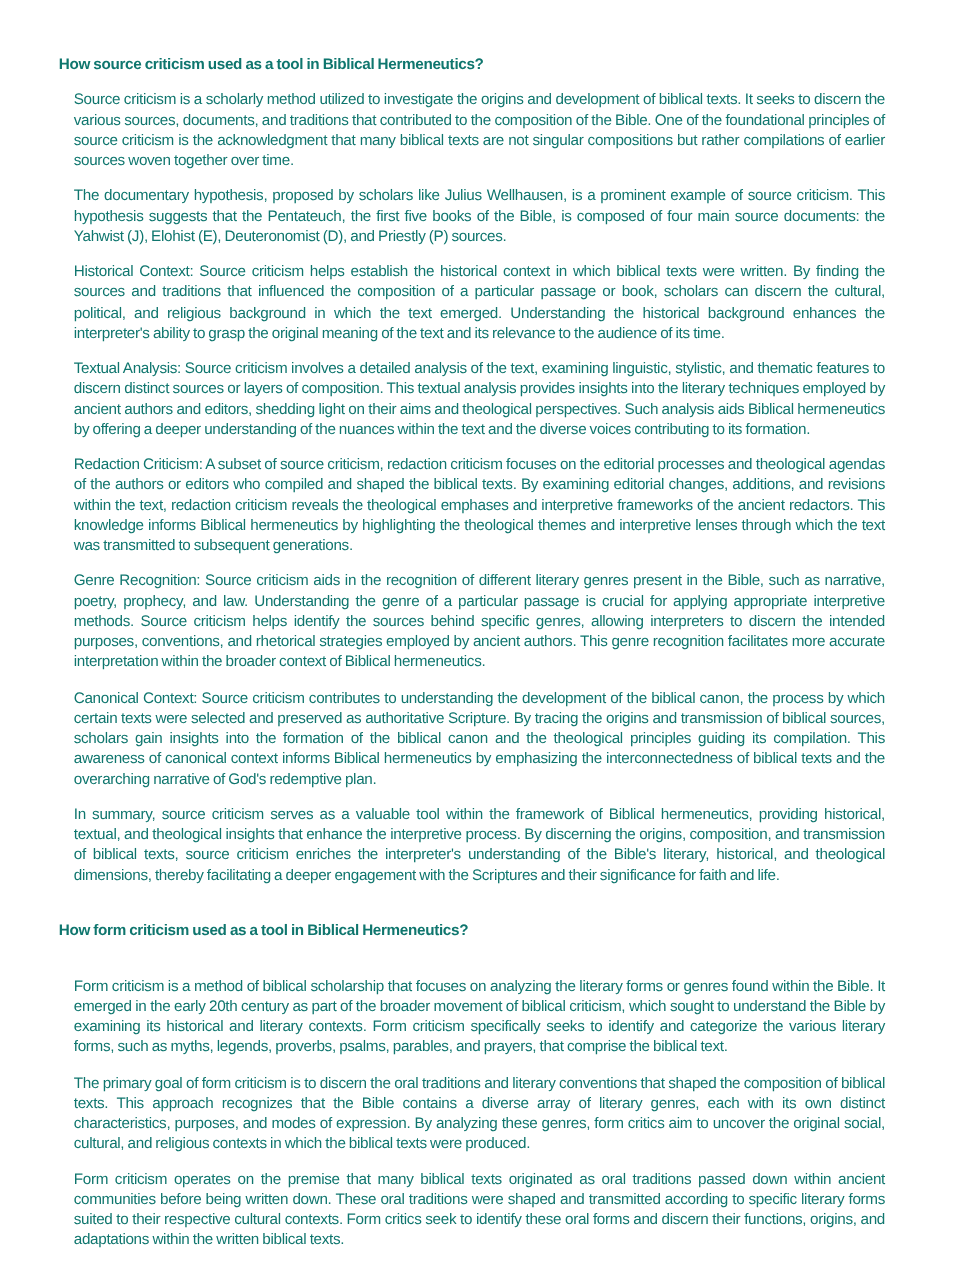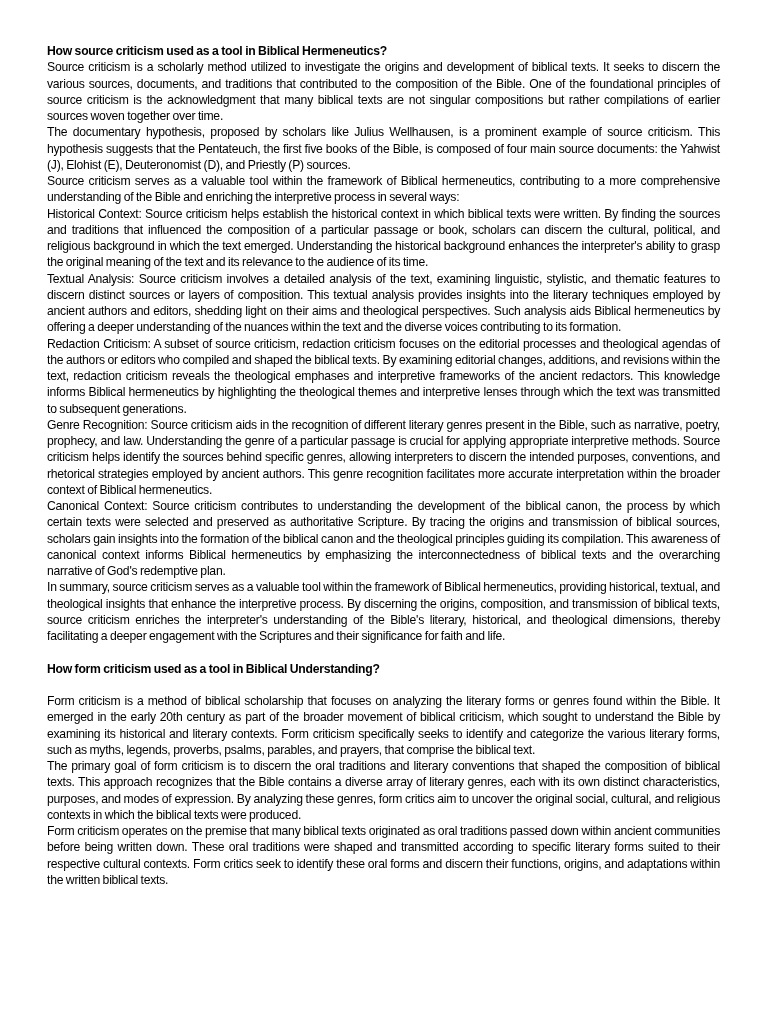--- a/index.html
+++ b/index.html
@@ -5,53 +5,52 @@
   html, body { margin: 0; padding: 0; background: #ffffff; }
   body { width: 768px; height: 1024px; overflow: hidden; position: relative; }
   .page {
     position: absolute;
     left: 47px;
     top: 43px;
     width: 673px;
     font-family: "Liberation Sans", sans-serif;
     font-size: 12.2px;
     line-height: 16.25px;
-    color: #000000;
+    color: #0f766e;
     letter-spacing: -0.25px;
     word-spacing: -0.5px;
   }
   .heading { font-weight: bold; margin: 0; }
-  p { margin: 0; text-align: justify; }
+  p { margin: 12px; text-align: justify; }
   p.last { text-align-last: left; }
   .term { font-weight: normal; }
   .gap { height: 16.25px; }
 </style>
 </head>
 <body>
 
 <div class="page">
 
   <p class="heading">How source criticism used as a tool in Biblical Hermeneutics?</p>
   <p class="last">Source criticism is a scholarly method utilized to investigate the origins and development of biblical texts. It seeks to discern the various sources, documents, and traditions that contributed to the composition of the Bible. One of the foundational principles of source criticism is the acknowledgment that many biblical texts are not singular compositions but rather compilations of earlier sources woven together over time.</p>
   <p class="last">The documentary hypothesis, proposed by scholars like Julius Wellhausen, is a prominent example of source criticism. This hypothesis suggests that the Pentateuch, the first five books of the Bible, is composed of four main source documents: the Yahwist (J), Elohist (E), Deuteronomist (D), and Priestly (P) sources.</p>
-  <p class="last">Source criticism serves as a valuable tool within the framework of Biblical hermeneutics, contributing to a more comprehensive understanding of the Bible and enriching the interpretive process in several ways:</p>
 
   <p class="last"><span class="term">Historical Context</span><span>: Source criticism helps establish the historical context in which biblical texts were written. By finding the sources and traditions that influenced the composition of a particular passage or book, scholars can discern the cultural, political, and religious background in which the text emerged. Understanding the historical background enhances the interpreter's ability to grasp the original meaning of the text and its relevance to the audience of its time.</span></p>
 
   <p class="last"><span class="term">Textual Analysis</span><span>: Source criticism involves a detailed analysis of the text, examining linguistic, stylistic, and thematic features to discern distinct sources or layers of composition. This textual analysis provides insights into the literary techniques employed by ancient authors and editors, shedding light on their aims and theological perspectives. Such analysis aids Biblical hermeneutics by offering a deeper understanding of the nuances within the text and the diverse voices contributing to its formation.</span></p>
 
   <p class="last"><span class="term">Redaction Criticism:</span><span> A subset of source criticism, redaction criticism focuses on the editorial processes and theological agendas of the authors or editors who compiled and shaped the biblical texts. By examining editorial changes, additions, and revisions within the text, redaction criticism reveals the theological emphases and interpretive frameworks of the ancient redactors. This knowledge informs Biblical hermeneutics by highlighting the theological themes and interpretive lenses through which the text was transmitted to subsequent generations.</span></p>
 
   <p class="last"><span class="term">Genre Recognition</span><span>: Source criticism aids in the recognition of different literary genres present in the Bible, such as narrative, poetry, prophecy, and law. Understanding the genre of a particular passage is crucial for applying appropriate interpretive methods. Source criticism helps identify the sources behind specific genres, allowing interpreters to discern the intended purposes, conventions, and rhetorical strategies employed by ancient authors. This genre recognition facilitates more accurate interpretation within the broader context of Biblical hermeneutics.</span></p>
 
   <p class="last"><span class="term">Canonical Context:</span><span> Source criticism contributes to understanding the development of the biblical canon, the process by which certain texts were selected and preserved as authoritative Scripture. By tracing the origins and transmission of biblical sources, scholars gain insights into the formation of the biblical canon and the theological principles guiding its compilation. This awareness of canonical context informs Biblical hermeneutics by emphasizing the interconnectedness of biblical texts and the overarching narrative of God's redemptive plan.</span></p>
 
   <p class="last">In summary, source criticism serves as a valuable tool within the framework of Biblical hermeneutics, providing historical, textual, and theological insights that enhance the interpretive process. By discerning the origins, composition, and transmission of biblical texts, source criticism enriches the interpreter's understanding of the Bible's literary, historical, and theological dimensions, thereby facilitating a deeper engagement with the Scriptures and their significance for faith and life.</p>
 
   <div class="gap"></div>
-  <p class="heading">How form criticism used as a tool in Biblical Understanding?</p>
+  <p class="heading">How form criticism used as a tool in Biblical Hermeneutics?</p>
   <div class="gap"></div>
 
   <p class="last">Form criticism is a method of biblical scholarship that focuses on analyzing the literary forms or genres found within the Bible. It emerged in the early 20th century as part of the broader movement of biblical criticism, which sought to understand the Bible by examining its historical and literary contexts. Form criticism specifically seeks to identify and categorize the various literary forms, such as myths, legends, proverbs, psalms, parables, and prayers, that comprise the biblical text.</p>
   <p class="last">The primary goal of form criticism is to discern the oral traditions and literary conventions that shaped the composition of biblical texts. This approach recognizes that the Bible contains a diverse array of literary genres, each with its own distinct characteristics, purposes, and modes of expression. By analyzing these genres, form critics aim to uncover the original social, cultural, and religious contexts in which the biblical texts were produced.</p>
   <p class="last">Form criticism operates on the premise that many biblical texts originated as oral traditions passed down within ancient communities before being written down. These oral traditions were shaped and transmitted according to specific literary forms suited to their respective cultural contexts. Form critics seek to identify these oral forms and discern their functions, origins, and adaptations within the written biblical texts.</p>
 
 </div>
 
 </body></html>

